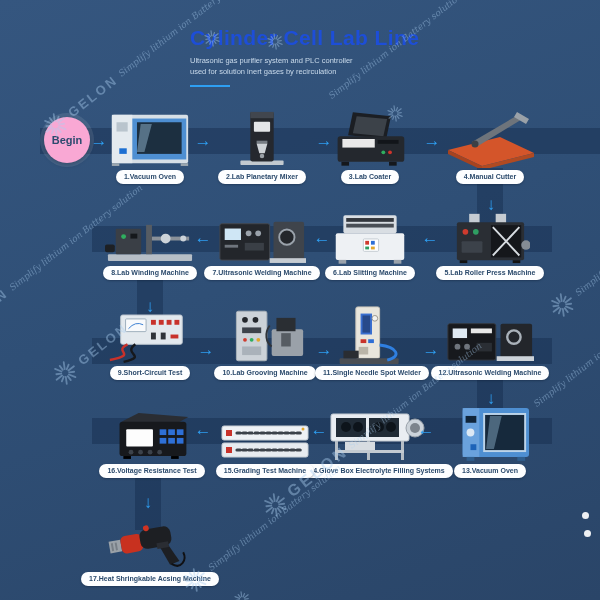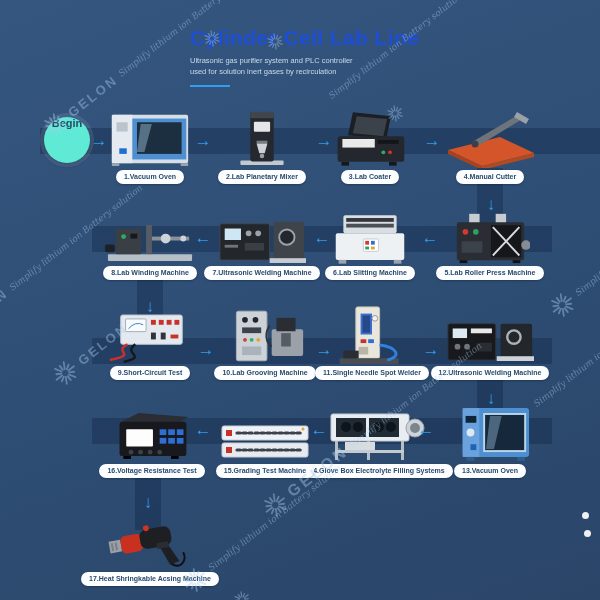--- a/index.html
+++ b/index.html
@@ -19,22 +19,22 @@
   .station{position:absolute;width:112px;display:flex;flex-direction:column;align-items:center;z-index:2;}
   .mzone{display:flex;align-items:flex-end;justify-content:center;width:100%;}
   .pill{
     margin-top:2px;background:#fdfeff;border-radius:9px;padding:3px 8px 3.5px;
     font-size:7px;font-weight:bold;color:#2b4a6c;white-space:nowrap;z-index:3;
     box-shadow:0 1px 2px rgba(8,22,44,.35);
   }
   
   .begin{
     position:absolute;left:44px;top:117px;width:46px;height:46px;border-radius:50%;
-    background:#5eead4;color:#2c4a6e;font-size:11px;font-weight:bold;
-    display:flex;align-items:flex-start;justify-content:center;z-index:2;
+    background:#f9a8d4;color:#2c4a6e;font-size:11px;font-weight:bold;
+    display:flex;align-items:center;justify-content:center;z-index:2;
     box-shadow:0 0 0 4px rgba(255,255,255,.10),0 2px 4px rgba(8,22,44,.4);
   }
   
   .arrow{
     position:absolute;width:20px;text-align:center;line-height:18px;
     font-size:17px;font-weight:bold;color:#2e9ff2;z-index:3;
   }
   
   .wm{
     position:absolute;display:flex;align-items:center;gap:5px;

